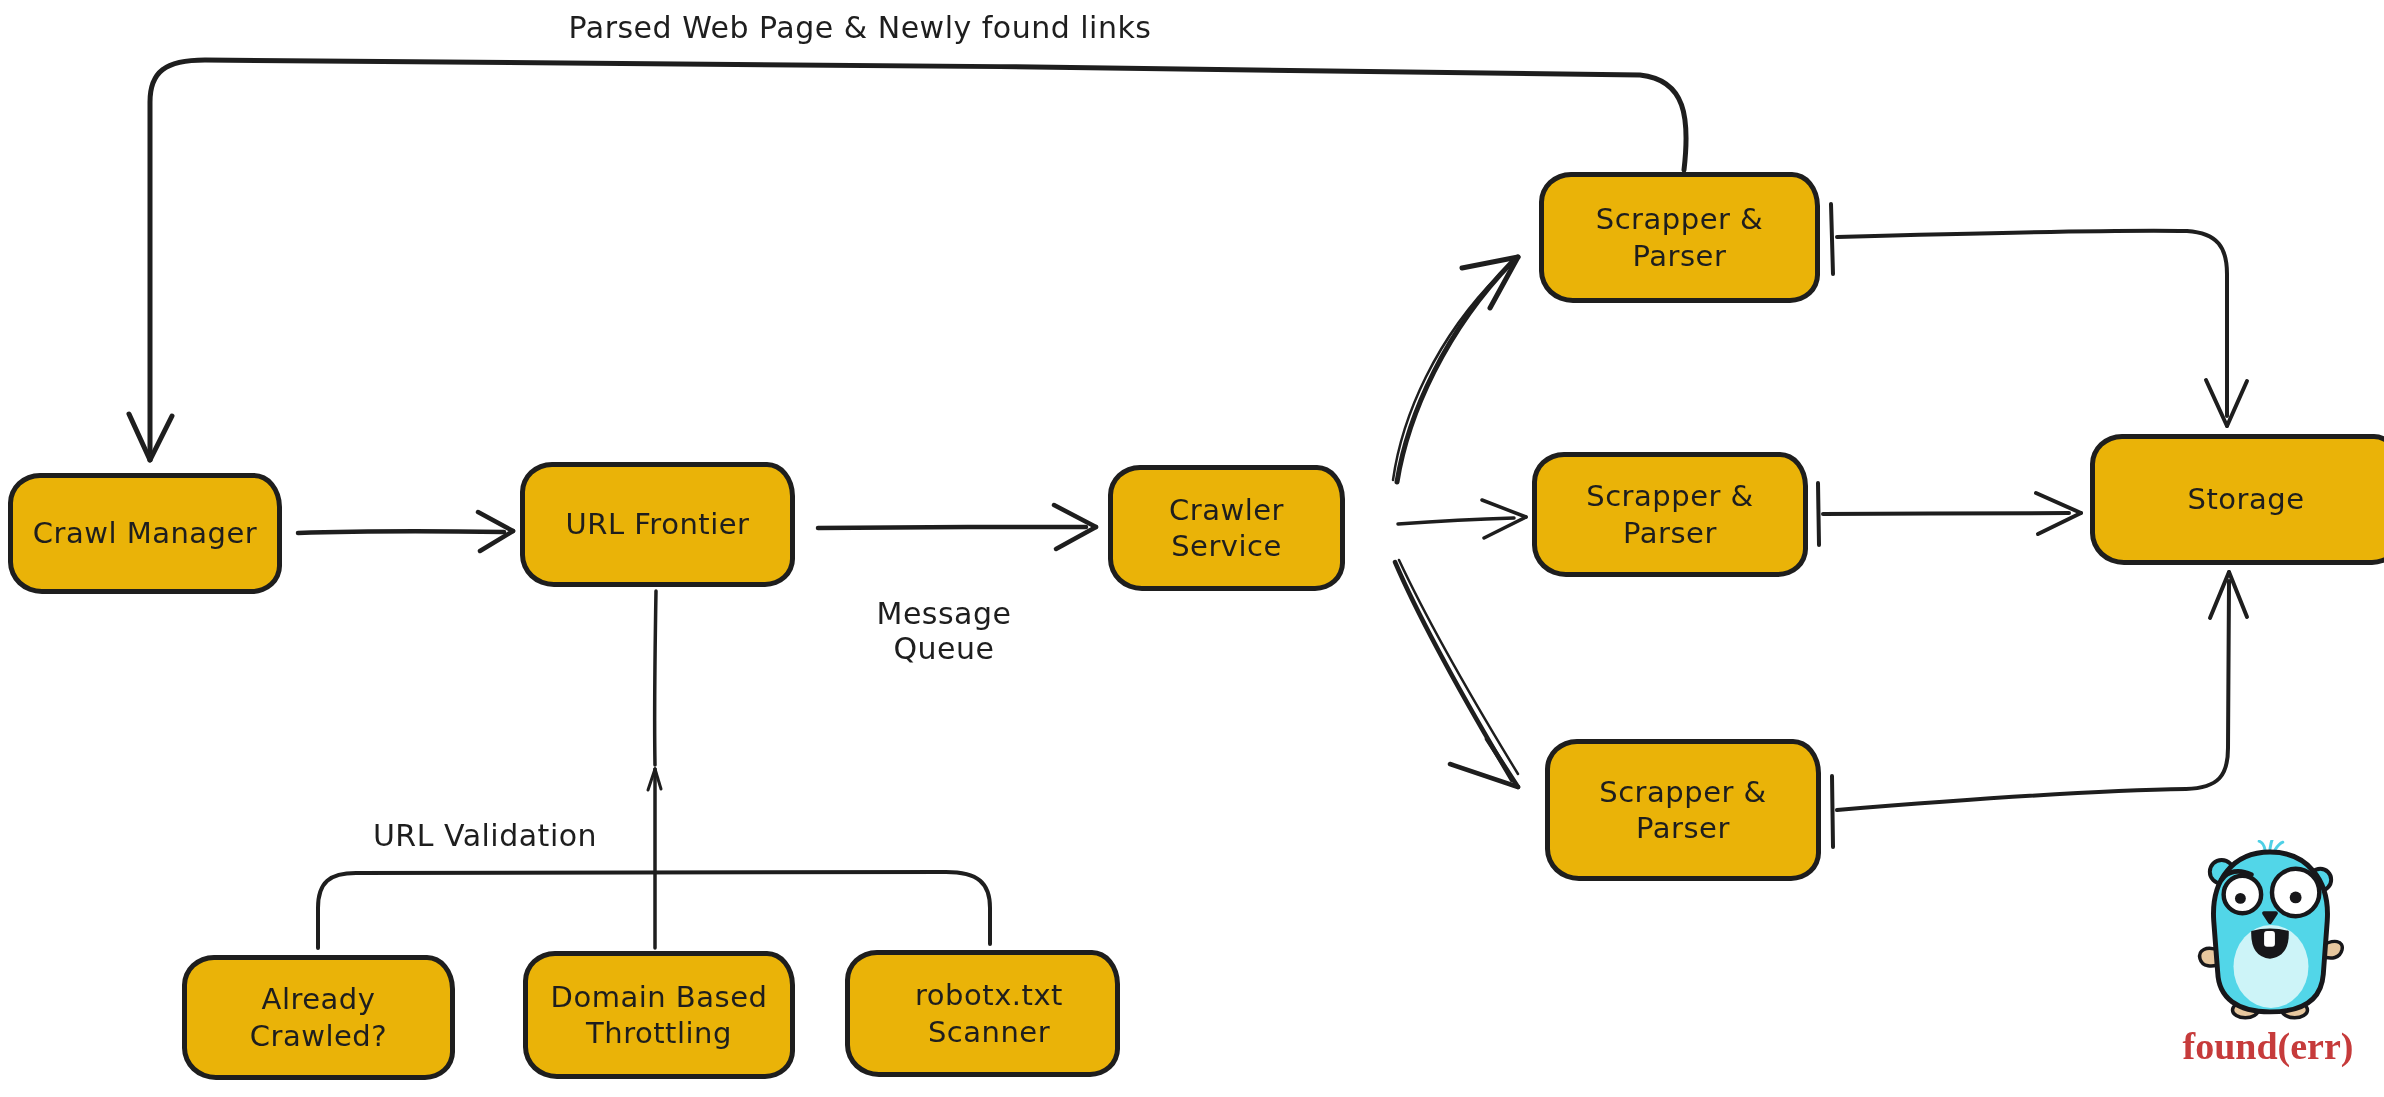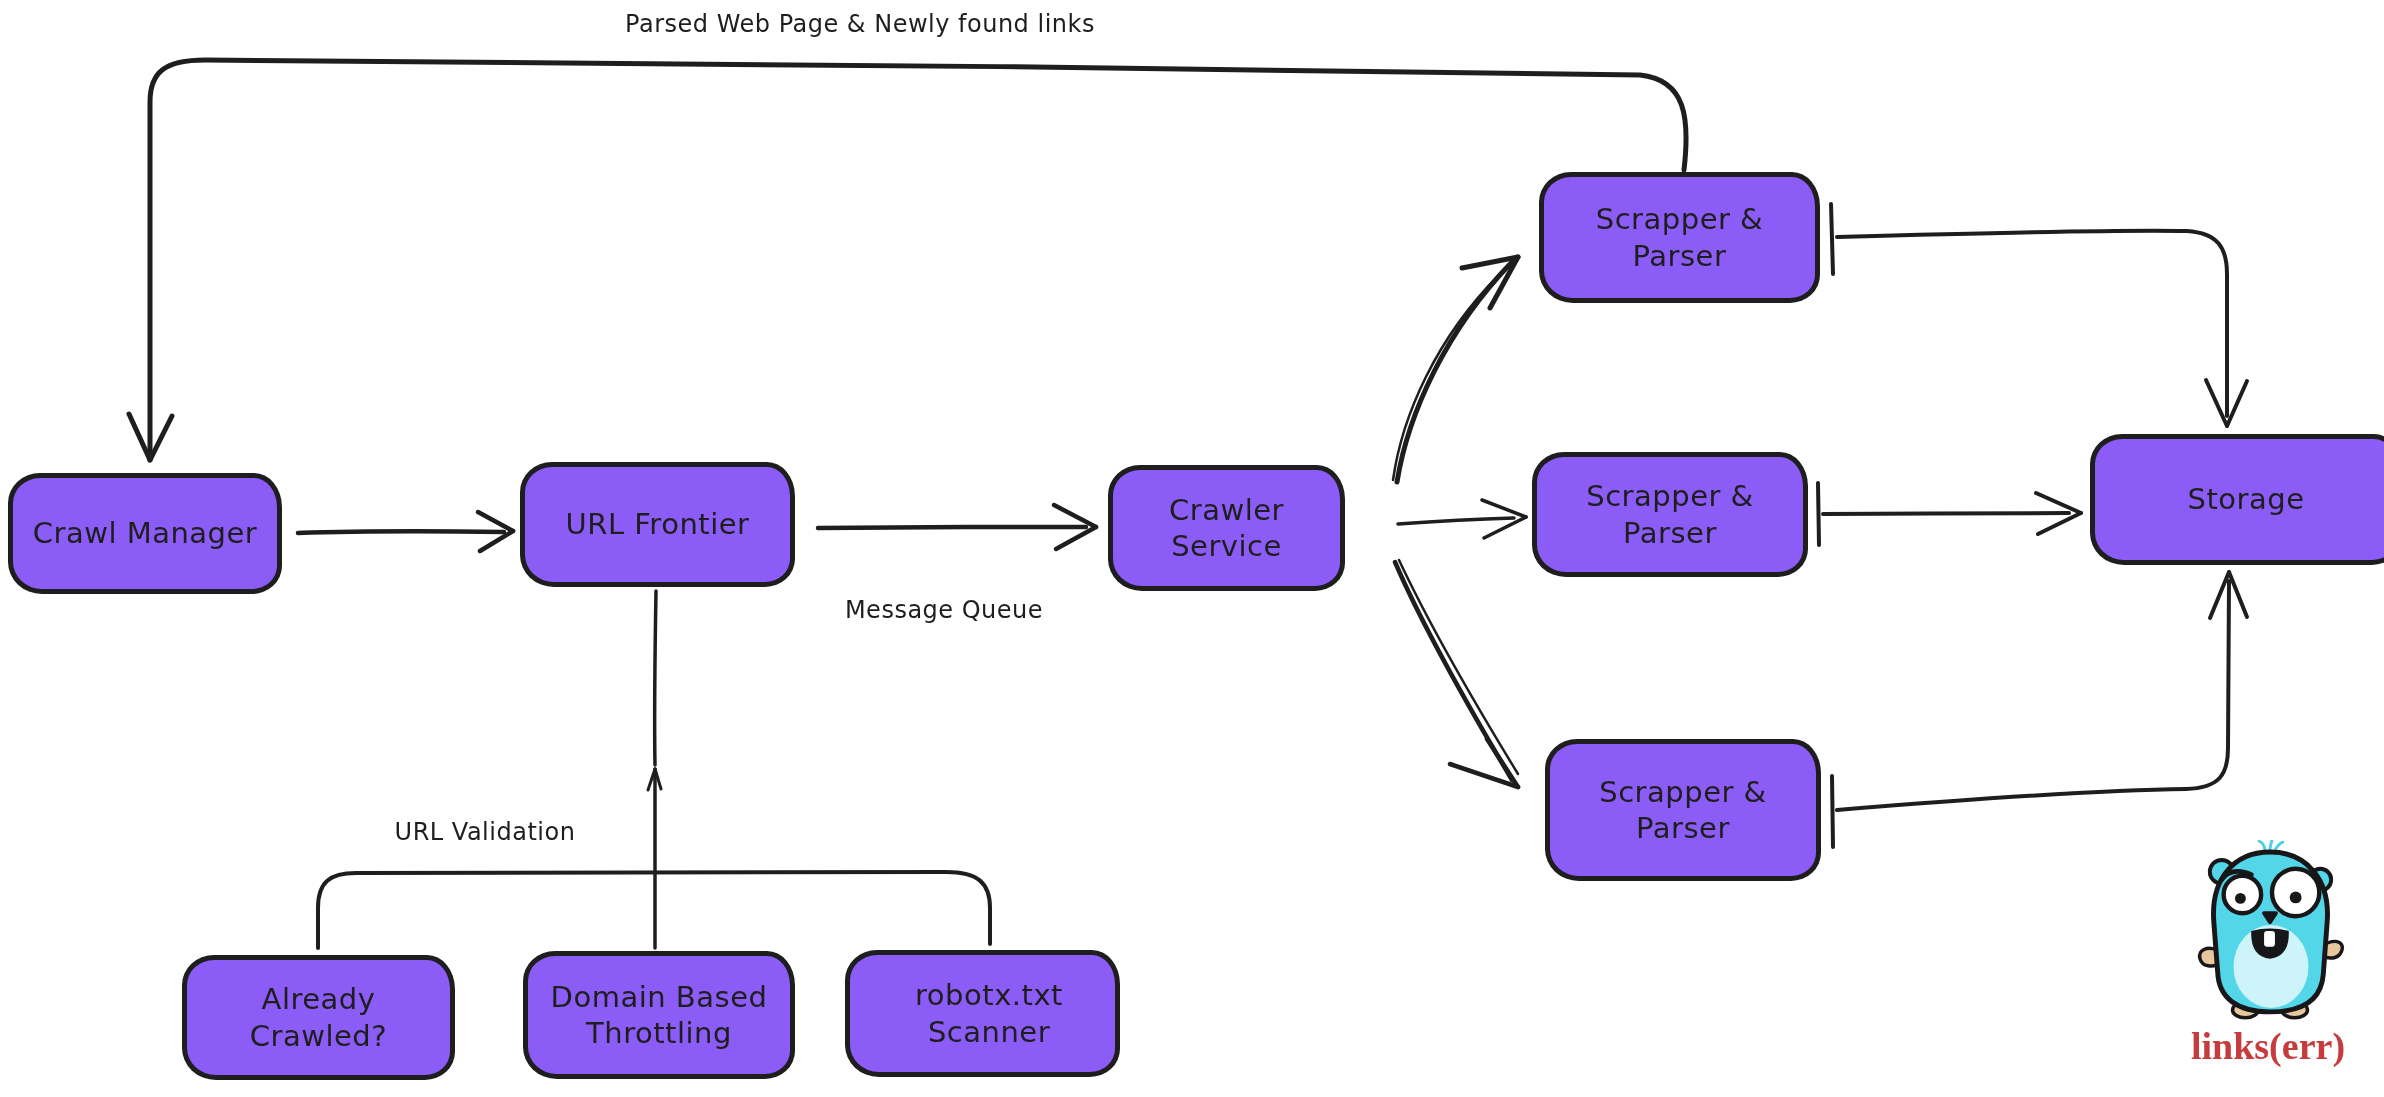--- a/index.html
+++ b/index.html
@@ -10,32 +10,32 @@
     font-family:"DejaVu Sans",sans-serif;
     color:#1e1e1e;
     overflow:hidden;
   }
   #edges{position:absolute;left:0;top:0;}
   .node{
     position:absolute;
     box-sizing:border-box;
     border:5px solid #1e1e1e;
     border-radius:32px 28px 30px 34px / 30px 34px 28px 32px;
-    background:#8b5cf6;
+    background:#eab308;
     display:flex;align-items:center;justify-content:center;
     text-align:center;
     font-size:29px;line-height:1.25;
     letter-spacing:0.5px;
     white-space:pre-line;
     z-index:2;
   }
   .floating-label{
     position:absolute;
     text-align:center;
-    font-size:24px;
+    font-size:30px;
     letter-spacing:0.5px;
     z-index:2;
   }
   #n-crawl-manager   {left:8px;  top:473px; width:274px; height:121px;}
   #n-url-frontier    {left:520px; top:462px; width:275px; height:125px;}
   #n-crawler-service {left:1108px;top:465px; width:237px; height:126px;}
   #n-scrapper-top    {left:1539px;top:172px; width:281px; height:131px;}
   #n-scrapper-mid    {left:1532px;top:452px; width:276px; height:125px;}
   #n-scrapper-bottom {left:1545px;top:739px; width:276px; height:142px;}
   #n-storage         {left:2090px;top:434px; width:312px; height:131px;}
@@ -181,15 +181,15 @@
     <circle cx="101" cy="53" r="24" fill="#ffffff" stroke="#17171a" stroke-width="4.5"></circle>
     <circle cx="101" cy="58" r="6" fill="#17171a"></circle>
 
     <path d="M 26 40 C 32 31 44 29 56 35" fill="none" stroke="#17171a" stroke-width="5" stroke-linecap="round"></path>
 
     <path d="M 69 74 L 81 74 L 75 83 Z" fill="#17171a" stroke="#17171a" stroke-width="4" stroke-linejoin="round"></path>
 
     <path d="M 56 92 Q 75 87 94 92 Q 95 118 75 120 Q 55 118 56 92 Z" fill="#17171a"></path>
     <rect x="69" y="92" width="11" height="16" rx="3" fill="#ffffff"></rect>
   </svg>
-  <div id="gopher-caption">links(err)</div>
+  <div id="gopher-caption">found(err)</div>
 
 </div>
 
 </body></html>

